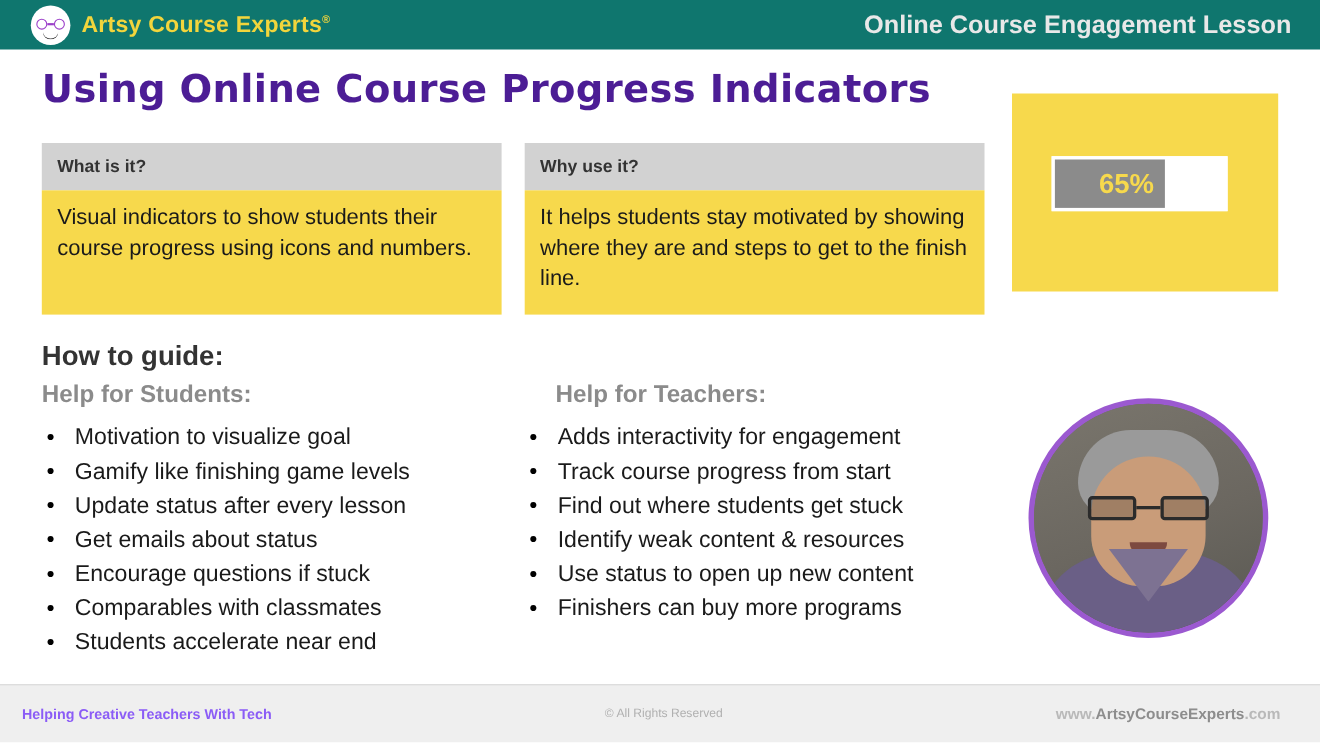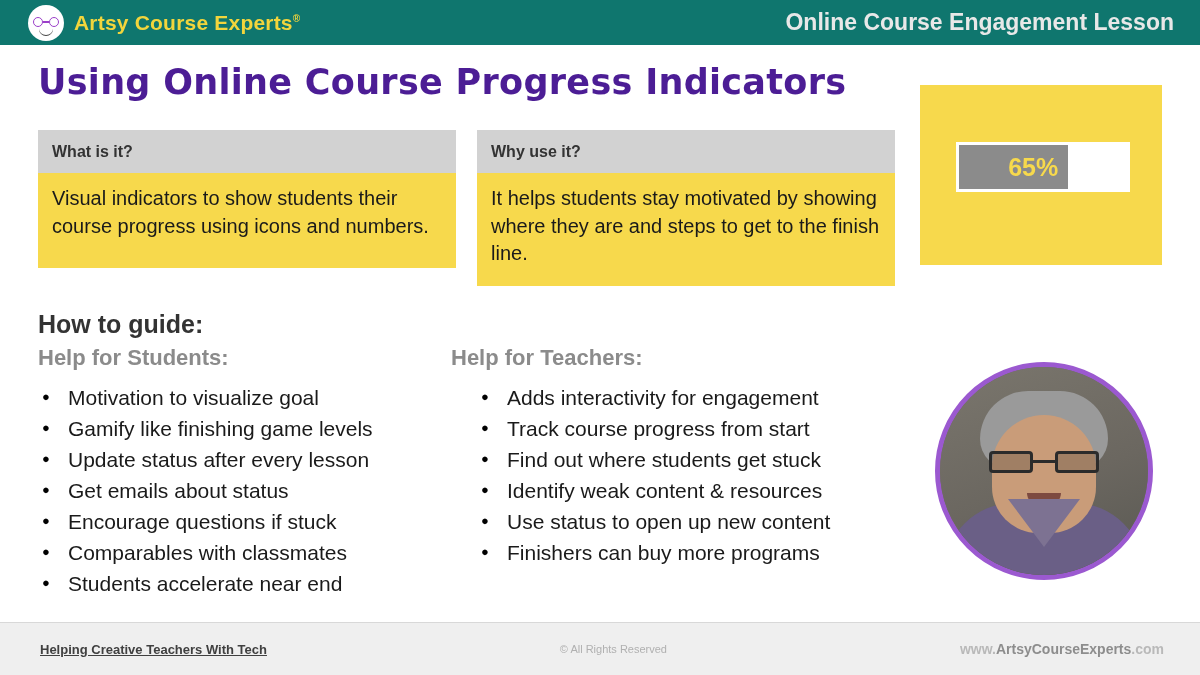--- a/index.html
+++ b/index.html
@@ -44,50 +44,50 @@
     box-sizing:border-box;
   }
   .card-body{
     background:#f7d94c;
     font-size:20px;color:#1a1a1a;line-height:1.38;
     padding:12px 14px 14px 14px;
     box-sizing:border-box;
   }
   #card-what{left:38px;top:130px;width:418px;}
   #card-why{left:477px;top:130px;width:418px;}
-  #card-what .card-body{height:95px;}
+  #card-what .card-body{height:113px;}
   #card-why .card-body{height:113px;}
   
   .progress-panel{
     position:absolute;left:920px;top:85px;width:242px;height:180px;
     background:#f7d94c;
   }
   .progress-bar-outer{
-    position:absolute;left:36px;top:57px;width:174px;height:50px;
+    position:absolute;left:36px;top:57px;width:160px;height:50px;
     border:3px solid #ffffff;box-sizing:border-box;background:#ffffff;
   }
   .progress-bar-fill{
     position:absolute;left:0;top:0;height:100%;width:72%;
     background:#8b8b8b;
     display:flex;align-items:center;justify-content:flex-end;
     box-sizing:border-box;padding-right:10px;
   }
   .progress-pct{
     font-size:25px;font-weight:bold;color:#f7d94c;
   }
   
   .howto{
     position:absolute;left:38px;top:310px;
     font-size:25px;font-weight:bold;color:#333333;
   }
   .col-head{
     position:absolute;font-size:22px;font-weight:bold;color:#8b8b8b;
   }
   #students-head{left:38px;top:345px;}
-  #teachers-head{left:451px;top:345px;}
+  #teachers-head{left:505px;top:345px;}
   ul.bullets{
     position:absolute;margin:0;padding:0;list-style:none;
   }
   #students-list{left:38px;top:382px;width:430px;}
   #teachers-list{left:477px;top:382px;width:450px;}
   ul.bullets li{
     font-size:21px;color:#1a1a1a;line-height:1.48;
     padding-left:30px;position:relative;
   }
   ul.bullets li:before{
@@ -126,21 +126,21 @@
     position:absolute;left:50%;bottom:28px;transform:translateX(-50%);
     width:72px;height:48px;background:#7d7292;
     clip-path:polygon(50% 100%,0 0,100% 0);
   }
   
   .footer{
     position:absolute;left:0;bottom:0;width:1200px;height:52px;
     background:#efefef;border-top:1px solid #d8d8d8;
     display:flex;align-items:center;justify-content:space-between;
   }
-  .footer-left{padding-left:40px;font-size:13px;font-weight:bold;color:#404040;text-decoration:underline;}
+  .footer-left{padding-left:20px;font-size:13px;font-weight:bold;color:#8b5cf6;}
   .footer-center{font-size:11px;color:#b0b0b0;}
   .footer-right{padding-right:36px;font-size:14px;font-weight:bold;color:#8d8d8d;}
   .footer-right .light{color:#b9b9b9;font-weight:bold;}
   
   .logo-glasses{position:relative;width:26px;height:11px;}
   .logo-glasses .gl{position:absolute;top:0;width:10px;height:10px;border:1.6px solid #9b3fc9;border-radius:50%;box-sizing:border-box;}
   .logo-glasses .gl.a{left:0;}
   .logo-glasses .gl.b{right:0;}
   .logo-glasses .gb{position:absolute;left:10px;top:4px;width:6px;height:1.6px;background:#9b3fc9;}
   .logo-smile{position:absolute;left:50%;transform:translateX(-50%);bottom:5px;width:14px;height:6px;border-bottom:1.8px solid #444;border-radius:0 0 14px 14px;}

